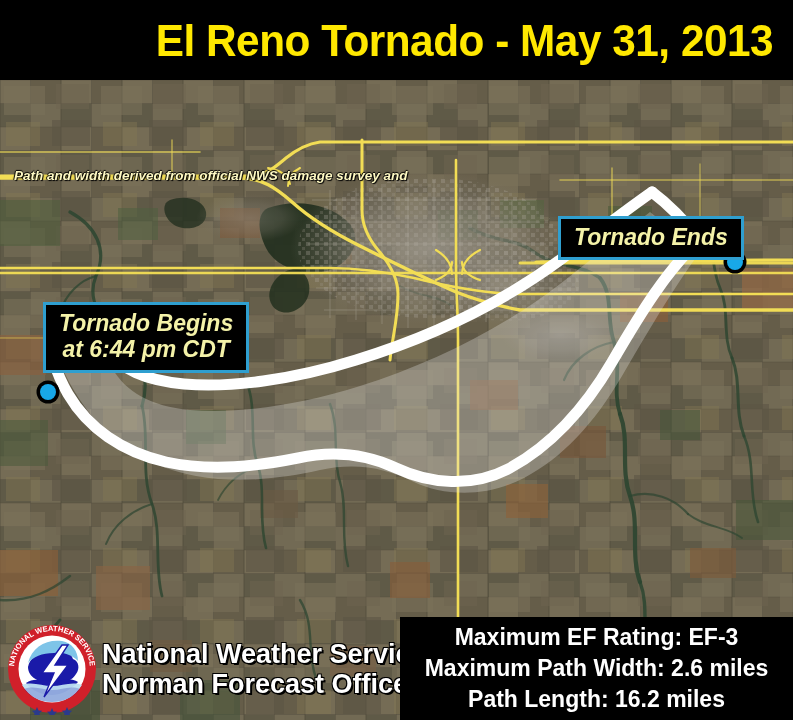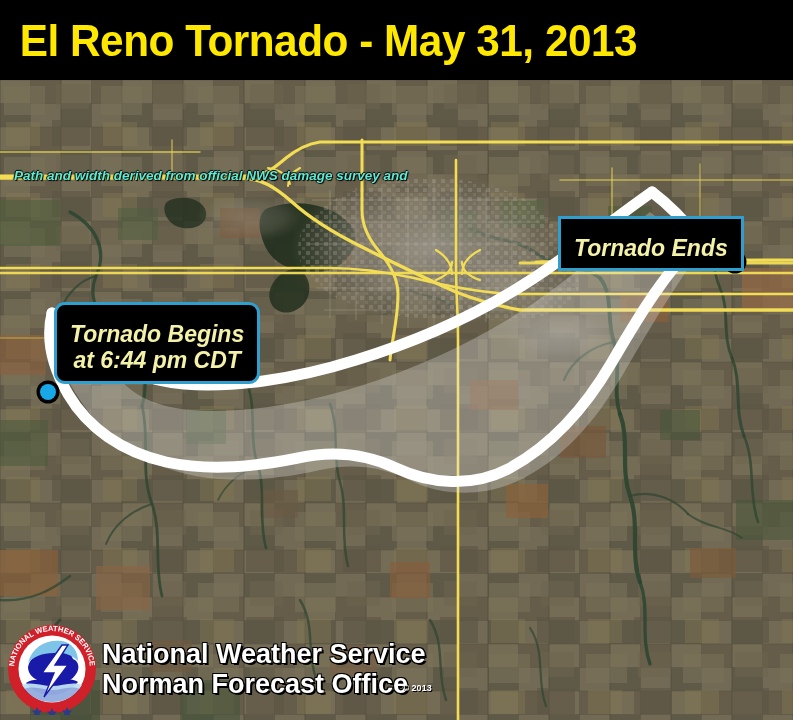--- a/index.html
+++ b/index.html
@@ -3,42 +3,42 @@
 <meta charset="utf-8">
 <style>
   html,body{margin:0;padding:0;background:#000;}
   body{width:793px;height:720px;overflow:hidden;
        font-family:"Liberation Sans",sans-serif;}
 
   #page{position:relative;width:793px;height:720px;background:#000;overflow:hidden;}
 
   
   #title-bar{position:absolute;left:0;top:0;width:793px;height:80px;background:#000;
-             display:flex;align-items:center;justify-content:flex-start;}
+             display:flex;align-items:center;justify-content:flex-end;}
   #title-text{color:#ffe800;font-size:45px;font-weight:bold;letter-spacing:-0.5px;
               font-family:"Liberation Sans Narrow","Liberation Sans",sans-serif;
               transform:scaleX(0.94);white-space:nowrap;line-height:1;}
 
   
   #map{position:absolute;left:0;top:80px;width:793px;height:640px;overflow:hidden;
        background:#6f6a52;}
   #map svg{display:block;}
 
   
   .callout{position:absolute;background:#000;border:3px solid #2f9fd0;
-           padding:16px 13px 7px 13px;text-align:center;}
+           padding:5px 13px 7px 13px;text-align:center;}
   .callout .line{color:#f4f2a8;font-size:23px;font-weight:bold;font-style:italic;
                  line-height:1.15;white-space:nowrap;
                  font-family:"Liberation Sans",sans-serif;}
-  #callout-begin{left:54px;top:222px;border-radius:11px;}
+  #callout-begin{left:43px;top:222px;}
   #callout-end{left:558px;top:136px;}
 
   
   #caption{position:absolute;left:14px;top:86px;width:430px;}
-  #caption .cline{color:#5eead4;font-size:13.5px;font-weight:bold;font-style:italic;
+  #caption .cline{color:#fef9c3;font-size:13.5px;font-weight:bold;font-style:italic;
                   line-height:1.55;white-space:nowrap;
                   text-shadow:1px 1px 1px #000,-1px 0 1px #000,0 -1px 1px #000;}
 
   
   #stats{position:absolute;left:400px;top:617px;width:393px;height:103px;background:#000;
          display:flex;flex-direction:column;align-items:center;justify-content:center;}
   #stats .sline{color:#ffffff;font-size:23px;font-weight:bold;line-height:1.36;
                 white-space:nowrap;
                 font-family:"Liberation Sans Narrow","Liberation Sans",sans-serif;}
 
@@ -324,14 +324,19 @@
         </g>
       </svg>
     </div>
     <div id="brand-text">
       <div class="bline">National Weather Service</div>
       <div class="bline">Norman Forecast Office</div>
       <div id="copyright">© 2013</div>
     </div>
   </div>
 
+  <div id="stats">
+    <div class="sline">Maximum EF Rating: EF-3</div>
+    <div class="sline">Maximum Path Width: 2.6 miles</div>
+    <div class="sline">Path Length: 16.2 miles</div>
+  </div>
 
 </div>
 
 </body></html>

